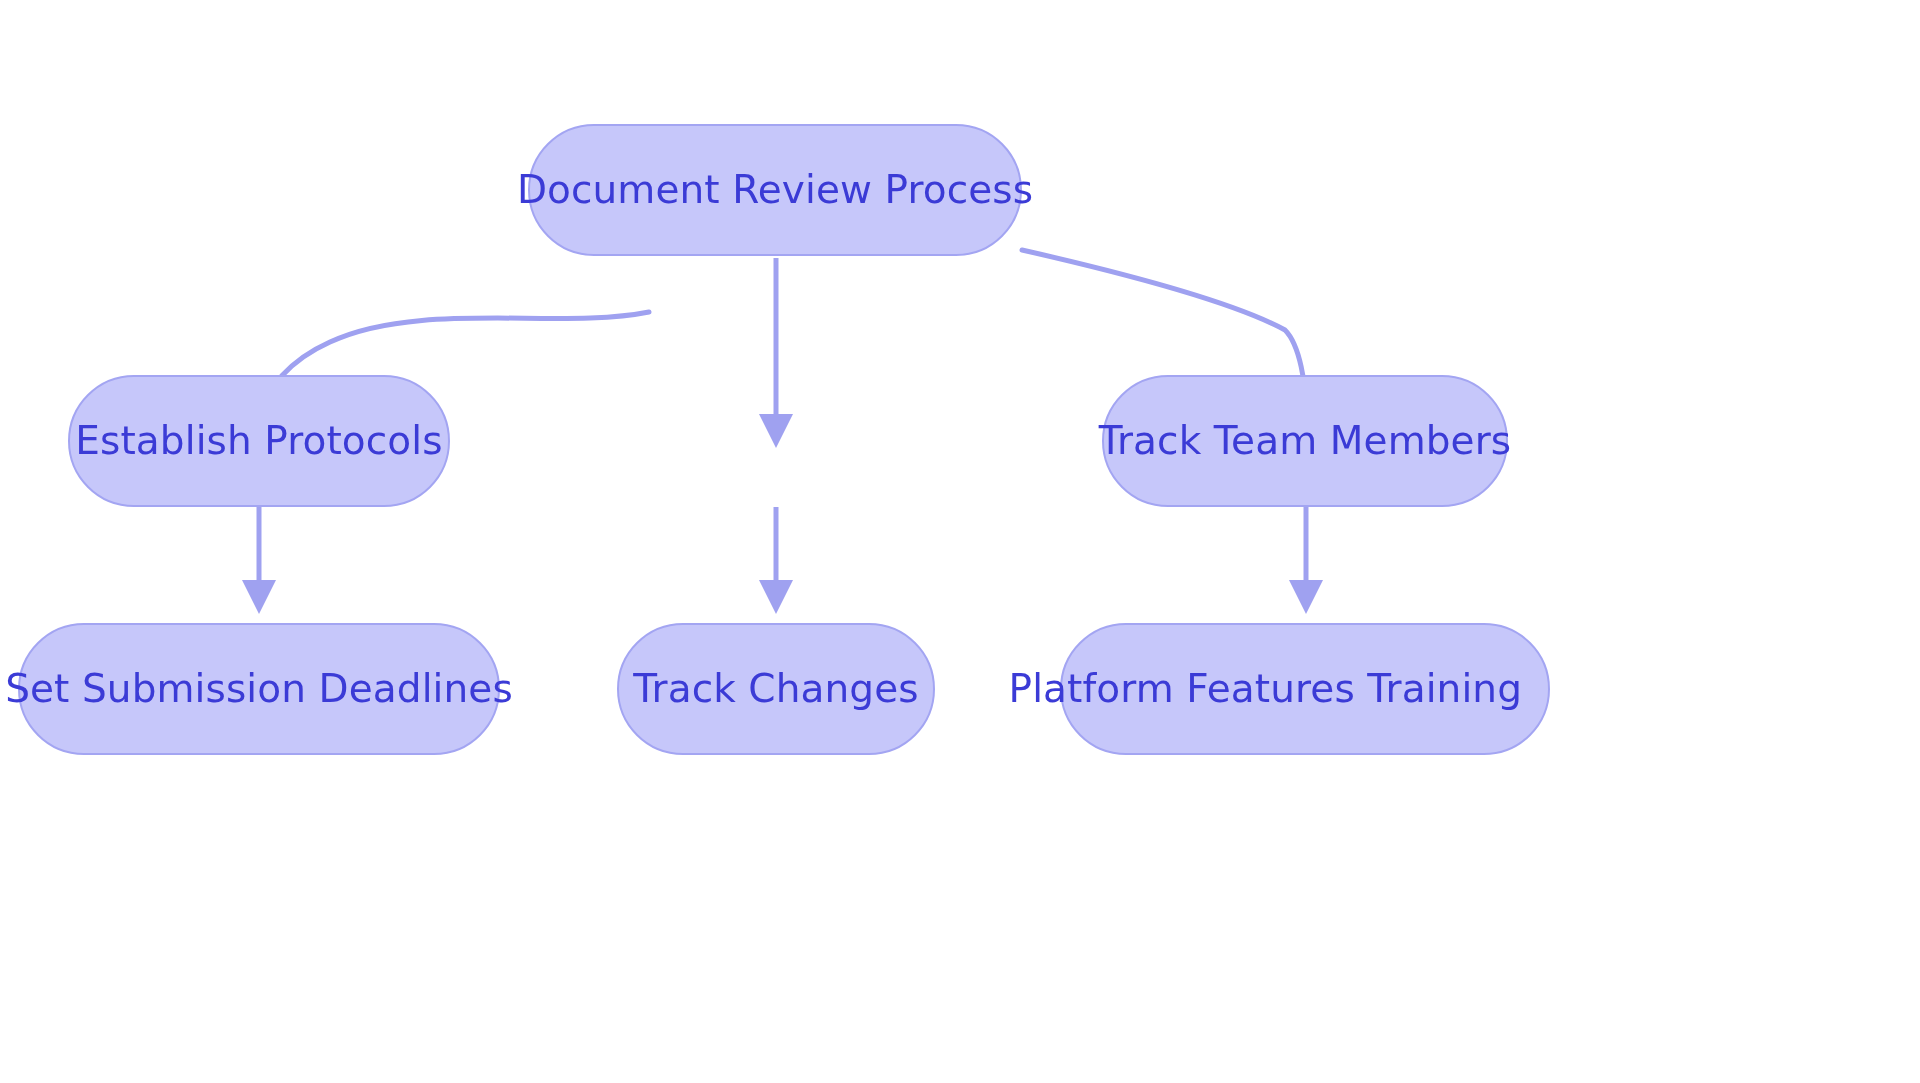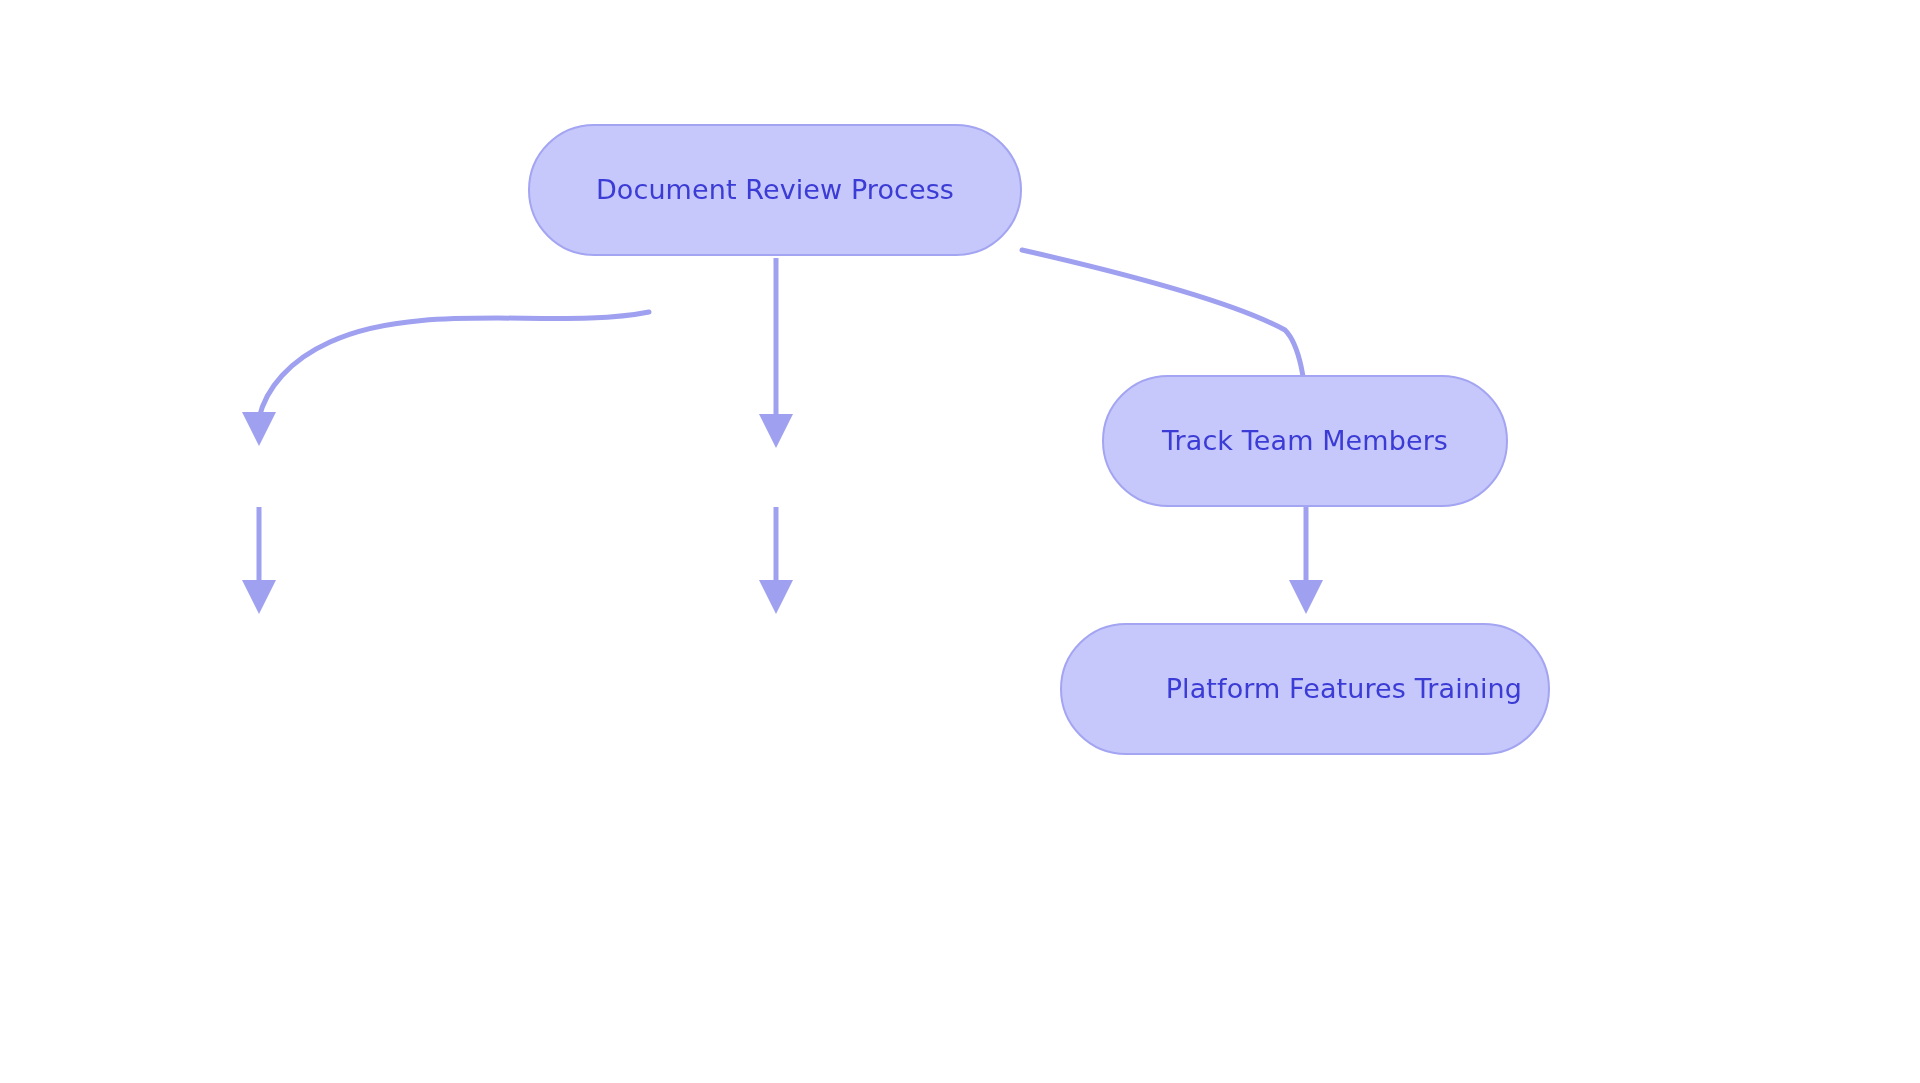--- a/index.html
+++ b/index.html
@@ -30,21 +30,21 @@
     position: absolute;
     box-sizing: border-box;
     display: flex;
     align-items: center;
     justify-content: center;
     background: #c6c7fa;
     border: 2px solid #a3a5f2;
     border-radius: 9999px;
     color: #3b3bd6;
     font-family: "DejaVu Sans", sans-serif;
-    font-size: 27px;
+    font-size: 39px;
     font-weight: 400;
     letter-spacing: 0.1px;
     line-height: 1.15;
     text-align: center;
     white-space: nowrap;
     padding: 0 26px;
   }
 </style>
 </head>
 <body>
@@ -81,25 +81,34 @@
     <g>
       <line x1="1306" y1="507" x2="1306" y2="586" stroke="#9fa1f0" stroke-width="5"></line>
       <polygon points="1289,580 1323,580 1306,614" fill="#9fa1f0"></polygon>
     </g>
   </svg>
 
   <div class="node" style="left:528px; top:124px; width:494px; height:132px;">
     <span>Document Review Process</span>
   </div>
 
+  <div class="node" style="left:68px; top:375px; width:382px; height:132px;">
+    <span>Establish Protocols</span>
+  </div>
 
 
   <div class="node" style="left:1102px; top:375px; width:406px; height:132px;">
     <span>Track Team Members</span>
   </div>
 
+  <div class="node" style="left:18px; top:623px; width:482px; height:132px;">
+    <span>Set Submission Deadlines</span>
+  </div>
 
+  <div class="node" style="left:617px; top:623px; width:318px; height:132px;">
+    <span>Track Changes</span>
+  </div>
 
   <div class="node" style="left:1060px; top:623px; width:490px; height:132px;justify-content:flex-end;">
     <span>Platform Features Training</span>
   </div>
 
 </div>
 
 </body></html>

